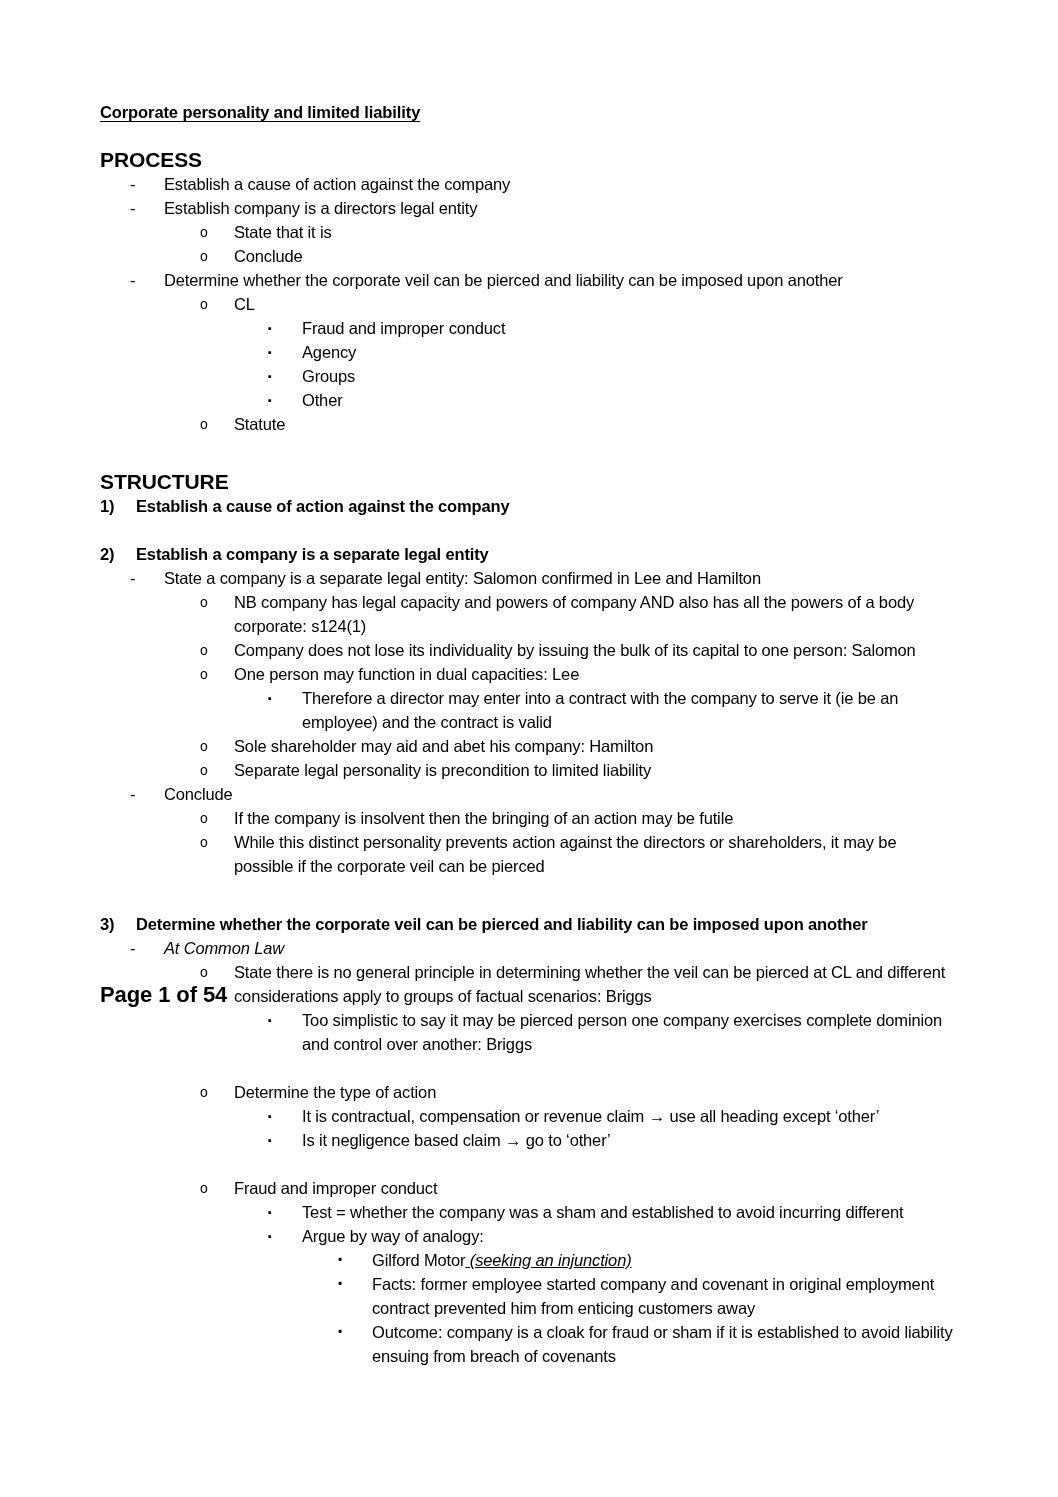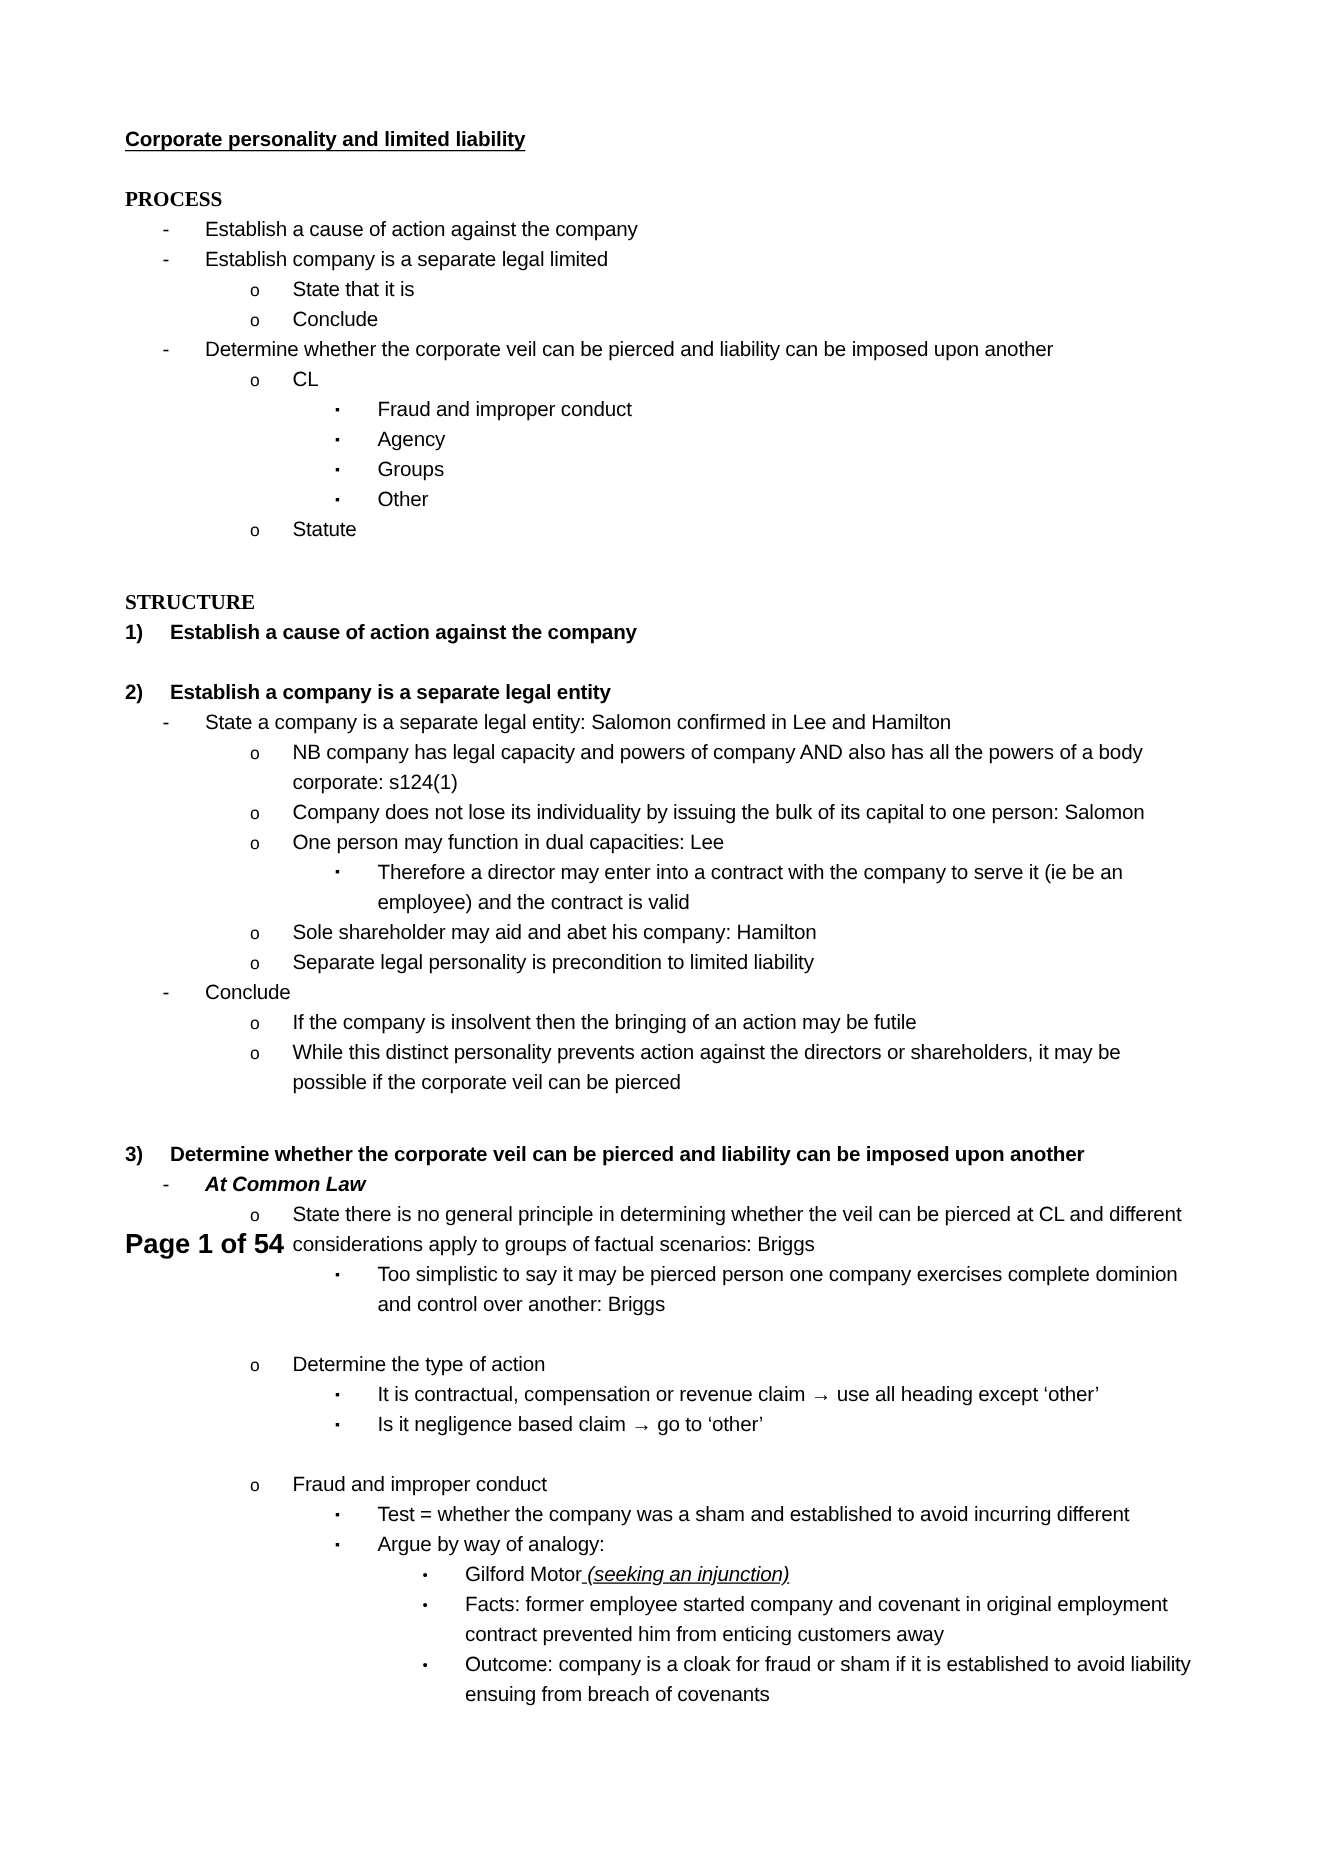--- a/index.html
+++ b/index.html
@@ -28,26 +28,25 @@
     font-size: 16.5px;
     font-weight: bold;
     text-decoration: underline;
     text-underline-offset: 3px;
     line-height: 24px;
     margin: 0 0 24px 0;
     letter-spacing: -0.1px;
   }
 
   .section-head {
-    font-size: 17px;
+    font-size: 21px;
     font-weight: bold;
     line-height: 24px;
     margin: 0;
     letter-spacing: -0.1px;
-    font-family: Liberation Serif, serif;
   }
 
   
   .row {
     display: flex;
     align-items: flex-start;
     font-size: 16.5px;
     line-height: 24px;
     letter-spacing: -0.15px;
   }
@@ -74,21 +73,21 @@
 
   
   .lvl-square { padding-left: 168px; }
   .lvl-square .marker { width: 34px; font-size: 11px; }
 
   
   .lvl-round { padding-left: 238px; }
   .lvl-round .marker { width: 34px; font-size: 12px; }
   .i   { font-style: italic; text-decoration: underline; }
   .u   { text-underline-offset: 2px; }
-  .bi  { font-weight: bold; font-style: italic; }
+  .bi  { font-weight: normal; font-style: italic; }
   .gap-md { height: 24px; }
   .gap-lg { height: 34px; }
 
   .footer {
     position: absolute;
     left: 100px;
     bottom: 78px;
     font-size: 22px;
     font-weight: bold;
     line-height: 24px;
@@ -105,21 +104,21 @@
   <div class="doc-title">Corporate personality and limited liability</div>
 
   <div class="section-head">PROCESS</div>
 
   <div class="row lvl-dash">
     <span class="marker">-</span>
     <span class="txt">Establish a cause of action against the company</span>
   </div>
   <div class="row lvl-dash">
     <span class="marker">-</span>
-    <span class="txt">Establish company is a separate legal limited</span>
+    <span class="txt">Establish company is a directors legal entity</span>
   </div>
   <div class="row lvl-circle">
     <span class="marker">o</span>
     <span class="txt">State that it is</span>
   </div>
   <div class="row lvl-circle">
     <span class="marker">o</span>
     <span class="txt">Conclude</span>
   </div>
   <div class="row lvl-dash">

